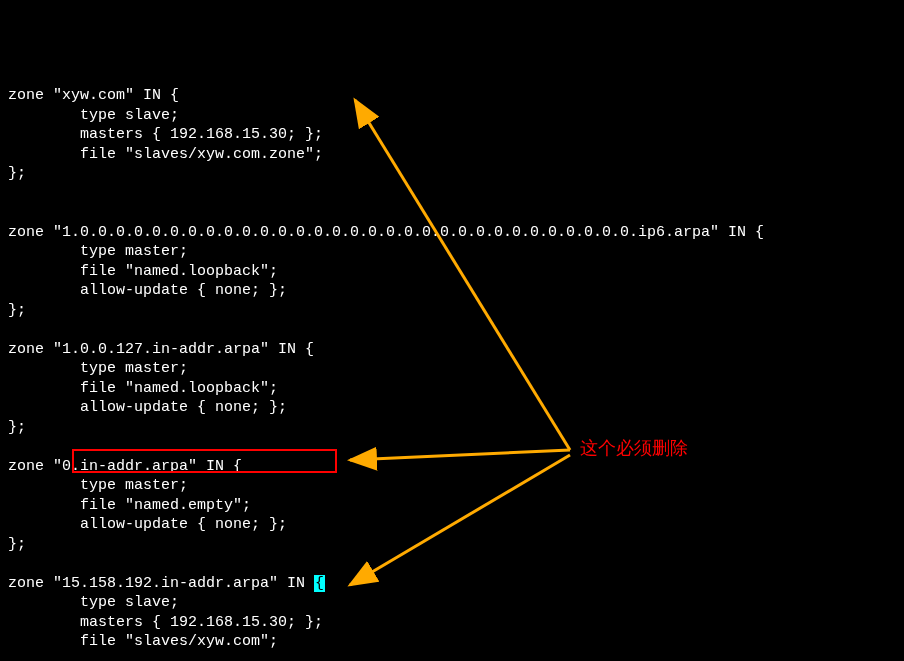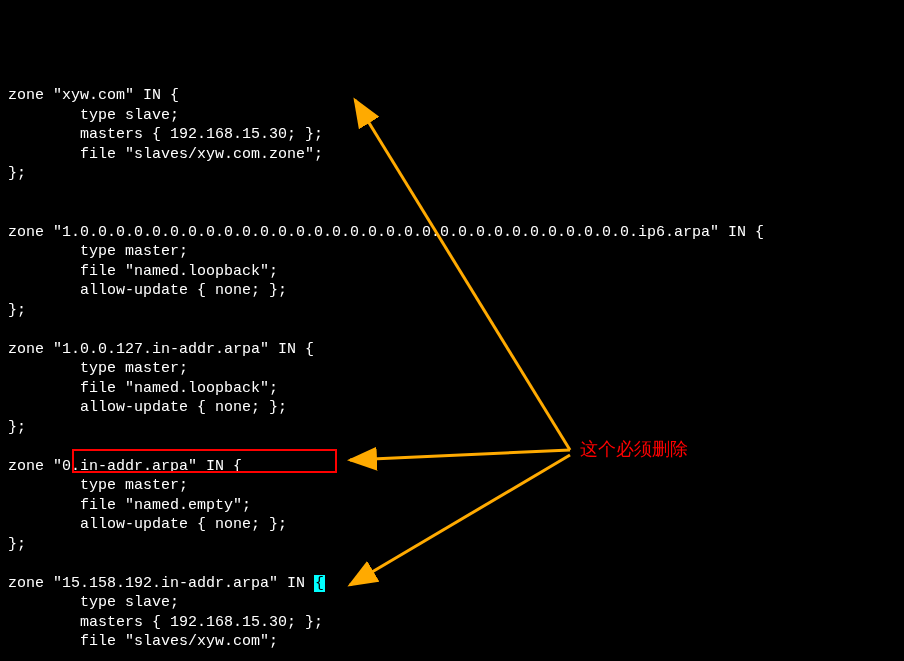--- a/index.html
+++ b/index.html
@@ -29,21 +29,21 @@
       padding: 0 1px;
     }
     .red-box {
       position: absolute;
       border: 2px solid #ff0000;
       pointer-events: none;
     }
     .annotation {
       position: absolute;
       color: #ff0000;
-      font-family: Liberation Sans, sans-serif;
+      font-family: Liberation Mono, monospace;
       font-size: 18px;
       pointer-events: none;
     }
     svg.arrow {
       position: absolute;
       pointer-events: none;
     }
   </style>
 </head>
 <body>

